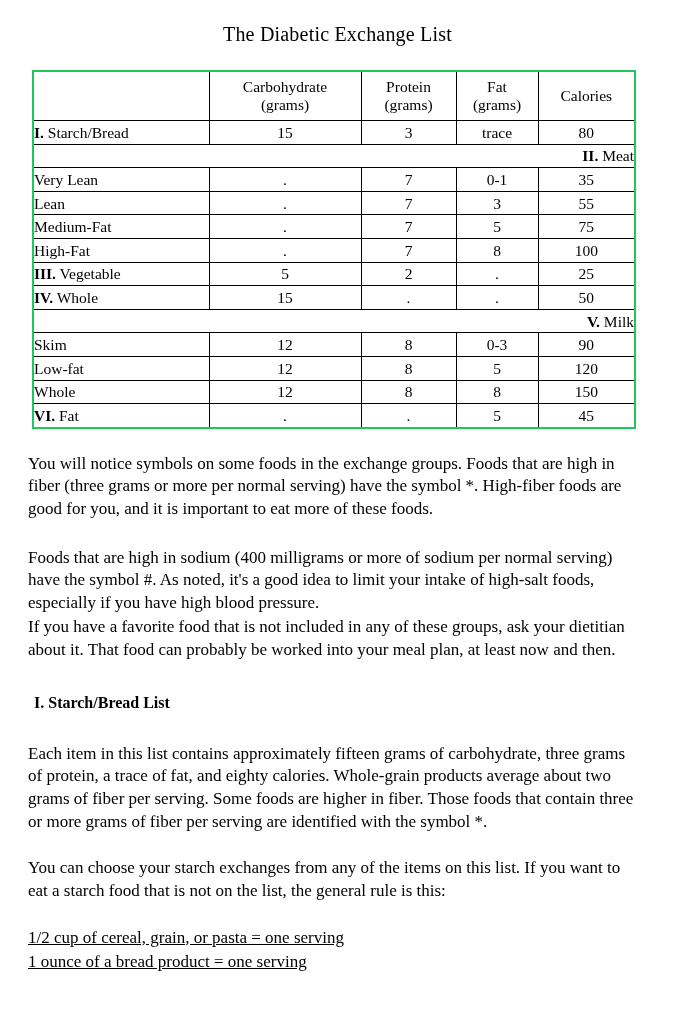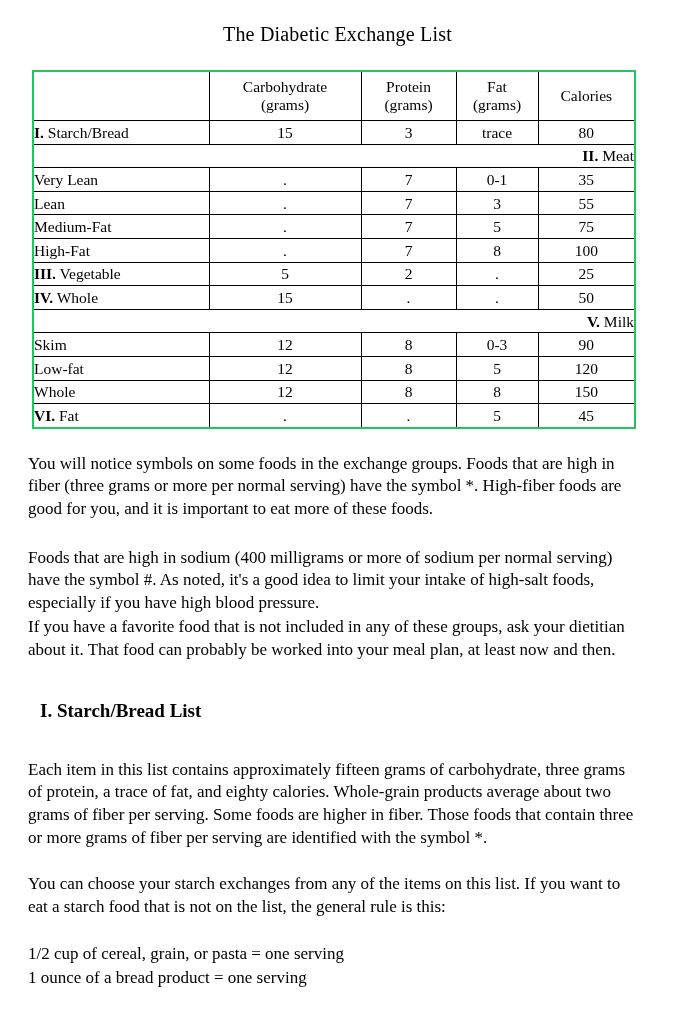--- a/index.html
+++ b/index.html
@@ -94,26 +94,26 @@
     font-size: 17px;
     line-height: 1.33;
   }
   .para {
     margin: 2px;
     padding: 0;
   }
   .gap-lg { height: 22px; }
   .gap-md { height: 20px; }
   .section-head {
-    margin: 14px;
-    font-size: 19px;
+    margin: 8px;
+    font-size: 16px;
     font-weight: 700;
     line-height: 1.33;
   }
-  .rule-lines .para { white-space: nowrap; }
+  .rule-lines .para { white-space: nowrap; text-decoration: underline; }
   .first-para { padding-top: 22px; }
 </style>
 </head>
 <body>
 
 <div class="page">
 
   <h1 class="doc-title">The Diabetic Exchange List</h1>
 
   <div class="table-wrap">

